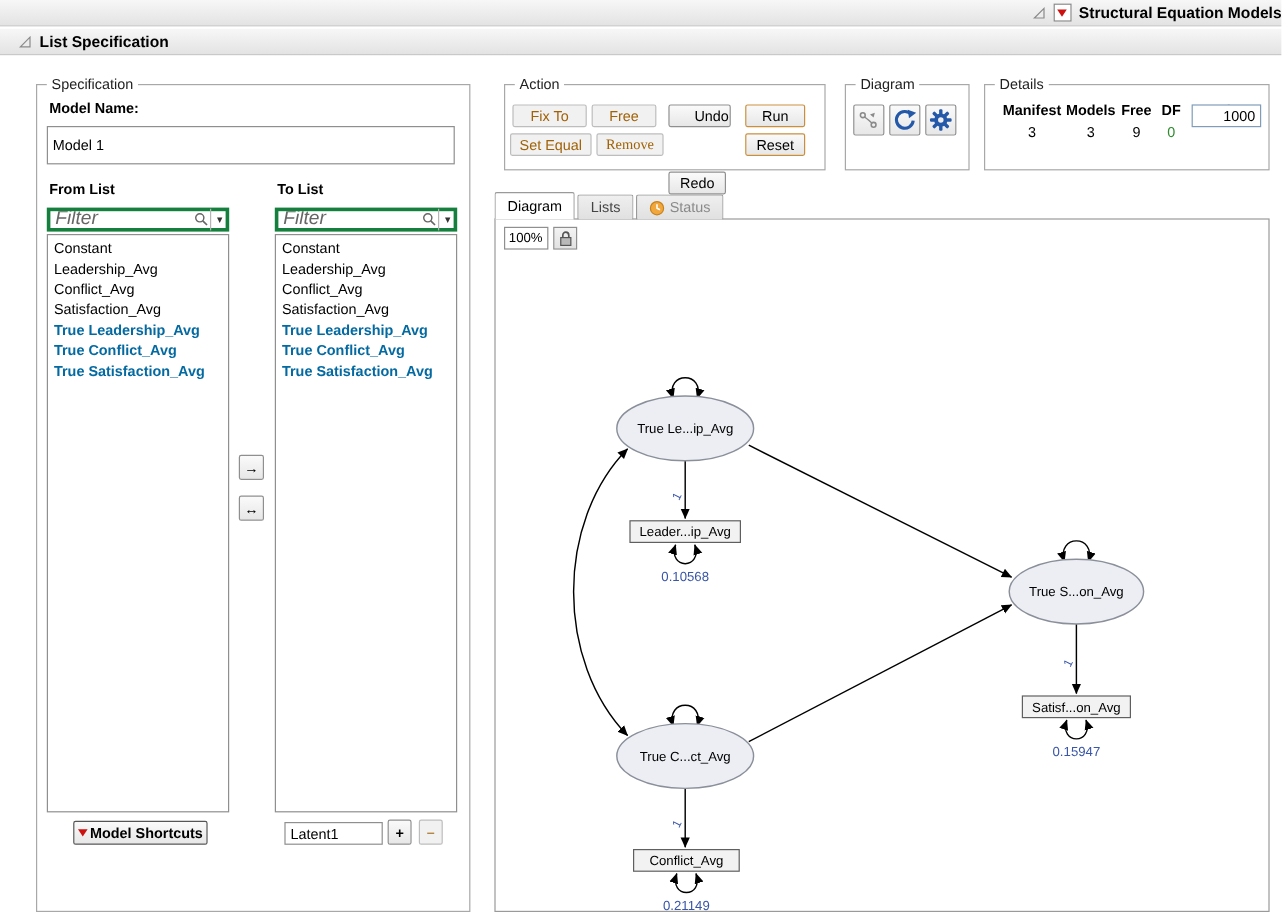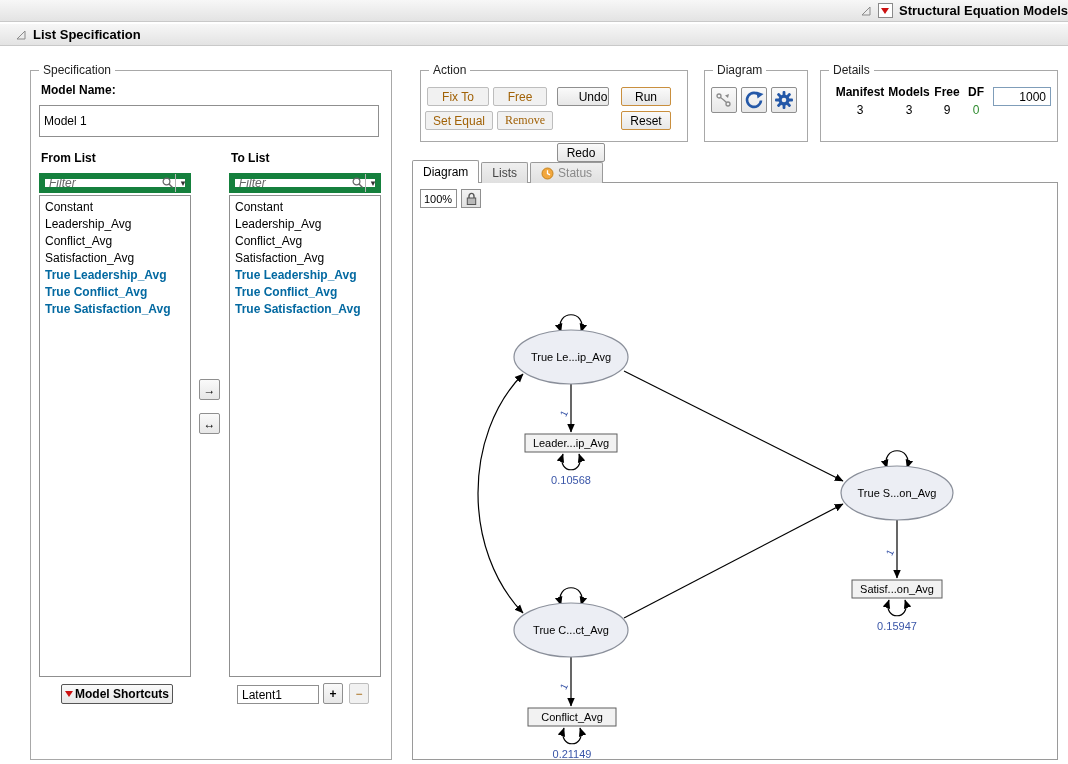--- a/index.html
+++ b/index.html
@@ -30,21 +30,21 @@
     position:absolute; top:-8px; left:8px; background:#fff; padding:0 4px;
     font-size:12px; color:#222; line-height:14px;
   }
   .bold-label { font-weight:bold; position:absolute; }
   .txt-input {
     position:absolute; border:1px solid #8f8f8f; background:#fff;
     font-family:"Liberation Sans",sans-serif; font-size:12px; padding:1px 4px;
   }
   .txt-input::placeholder { font-style: italic; color:#666; }
   .filter-wrap { position:absolute; }
-  .filter-wrap input { width:100%; height:20px; border:6px solid #15803d; background:#fff; font-family:"Liberation Sans",sans-serif; font-size:12px; padding:1px 36px 1px 4px; }
+  .filter-wrap input { width:100%; height:20px; border:3px solid #15803d; background:#fff; font-family:"Liberation Sans",sans-serif; font-size:16px; padding:1px 36px 1px 4px; }
   .filter-wrap input::placeholder { font-style: italic; color:#666; }
   .filter-icons { position:absolute; right:1px; top:1px; height:18px; display:flex; align-items:center; }
   .combo-arrow { width:15px; height:18px; display:flex; align-items:center; justify-content:center; border-left:1px solid #b5b5b5; color:#333; font-size:9px; cursor:pointer; }
   .listbox {
     position:absolute; border:1px solid #8f8f8f; background:#fff; overflow:hidden; padding:3px 0;
   }
   .list-item { line-height:17px; padding:0 5px; white-space:nowrap; cursor:default; }
   .list-item.latent { color:#0369a1; font-weight:bold; }
   .btn {
     position:absolute; display:flex; align-items:center; justify-content:center;

